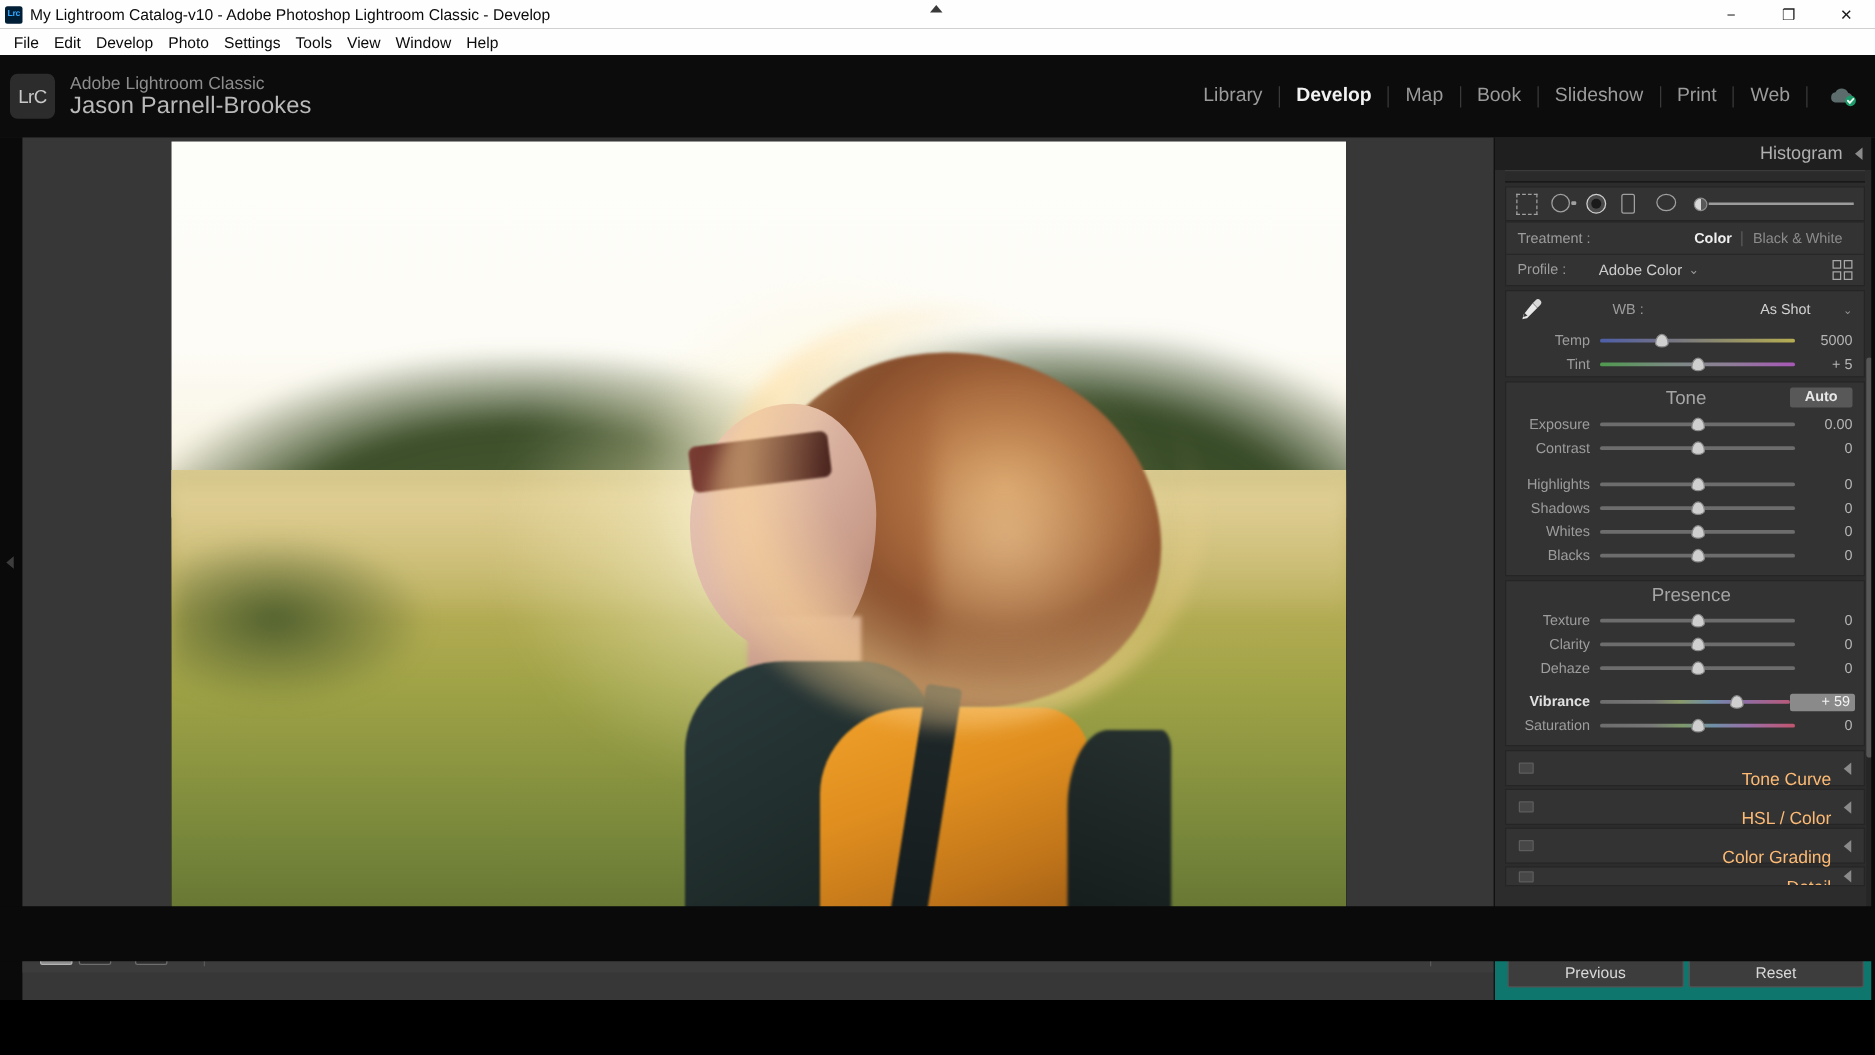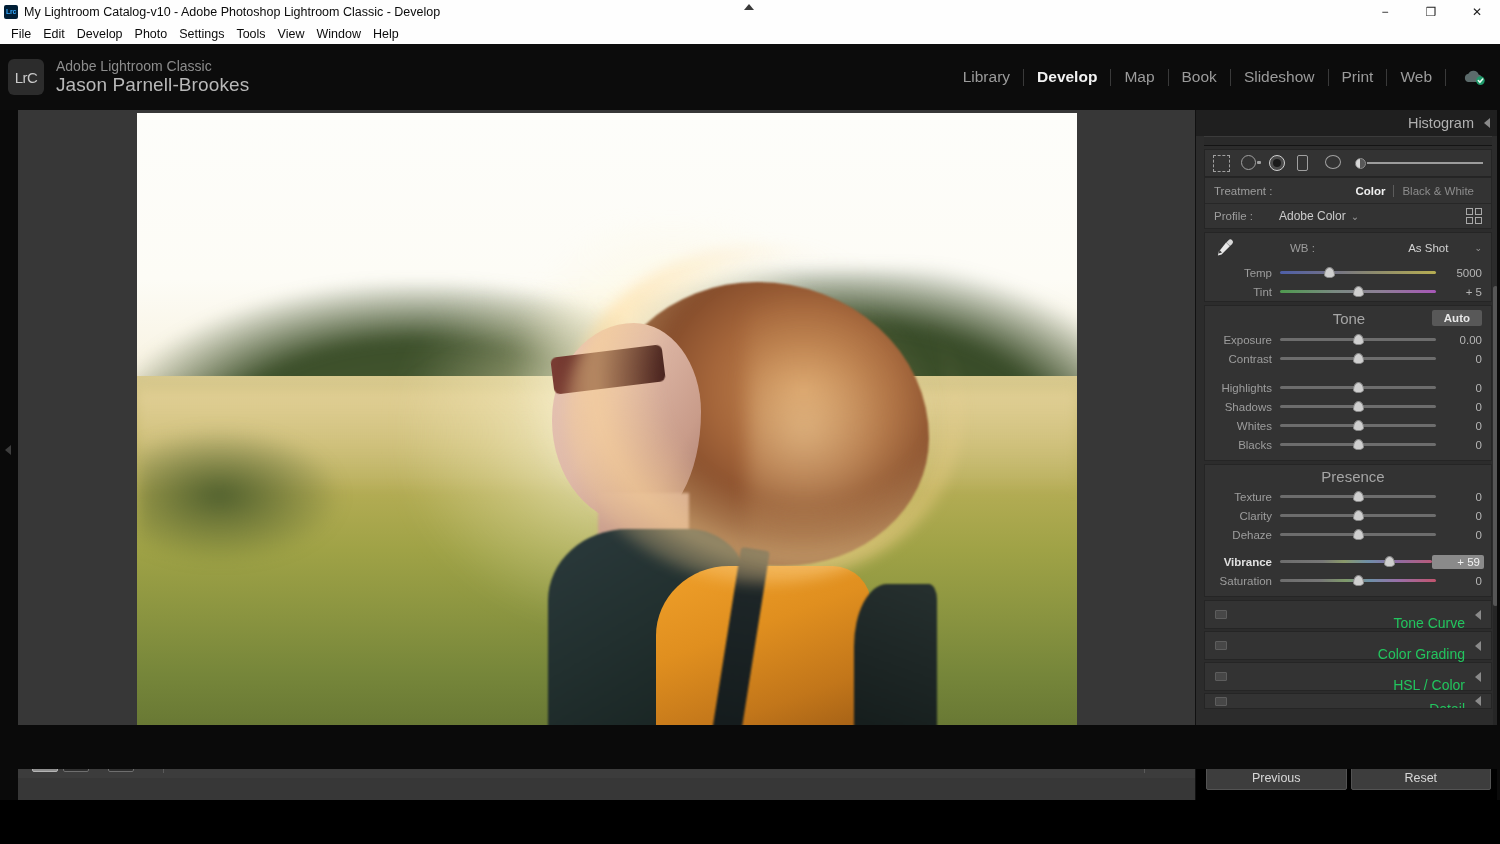--- a/index.html
+++ b/index.html
@@ -336,34 +336,34 @@
 
   .collapsed {
     display: flex; align-items: center; height: 29px;
     background: #333; margin: 0 8px 2px; border: 1px solid #252525;
     padding: 0 10px;
   }
   .sw {
     width: 12px; height: 9px; background: #474747; border: 1px solid #5d5d5d;
     border-radius: 1px;
   }
-  .collapsed-title { margin-left: auto; font-size: 14px; color: #22c55e; margin-top: 16px; }
+  .collapsed-title { margin-left: auto; font-size: 14px; color: #fdba74; margin-top: 16px; }
 
   .panel-scroll {
     position: absolute; right: 2px; top: 176px; width: 5px; height: 465px;
     background: #262626; border-radius: 3px;
   }
   .panel-scroll-thumb {
     position: absolute; top: 0; left: 0; width: 5px; height: 320px;
     background: #565656; border-radius: 3px;
   }
 
   .panel-bottom {
     position: absolute; bottom: 0; left: 0; width: 305px; height: 44px;
-    background: #000000; display: flex; align-items: center; gap: 4px;
+    background: #0f766e; display: flex; align-items: center; gap: 4px;
     padding: 0 10px;
   }
   .pb-btn {
     flex: 1; height: 24px; background: #3d3d3d; border: 1px solid #535353;
     border-radius: 2px; color: #d8d8d8; font-size: 12.5px;
     display: flex; align-items: center; justify-content: center;
   }
   .panel-caret-top {
     position: absolute; top: -9px; left: 148px; width: 0; height: 0;
     border-left: 5px solid transparent; border-right: 5px solid transparent;
@@ -688,26 +688,26 @@
       <div style="height:6px"></div>
     </div>
 
     <div class="collapsed">
       <div class="sw"></div>
       <div class="collapsed-title">Tone Curve</div>
       <div class="tri-left"></div>
     </div>
     <div class="collapsed">
       <div class="sw"></div>
-      <div class="collapsed-title">Color Grading</div>
+      <div class="collapsed-title">HSL / Color</div>
       <div class="tri-left"></div>
     </div>
     <div class="collapsed">
       <div class="sw"></div>
-      <div class="collapsed-title">HSL / Color</div>
+      <div class="collapsed-title">Color Grading</div>
       <div class="tri-left"></div>
     </div>
     <div class="collapsed" style="height:16px;overflow:hidden">
       <div class="sw"></div>
       <div class="collapsed-title">Detail</div>
       <div class="tri-left"></div>
     </div>
 
     <div class="panel-scroll">
       <div class="panel-scroll-thumb"></div>

